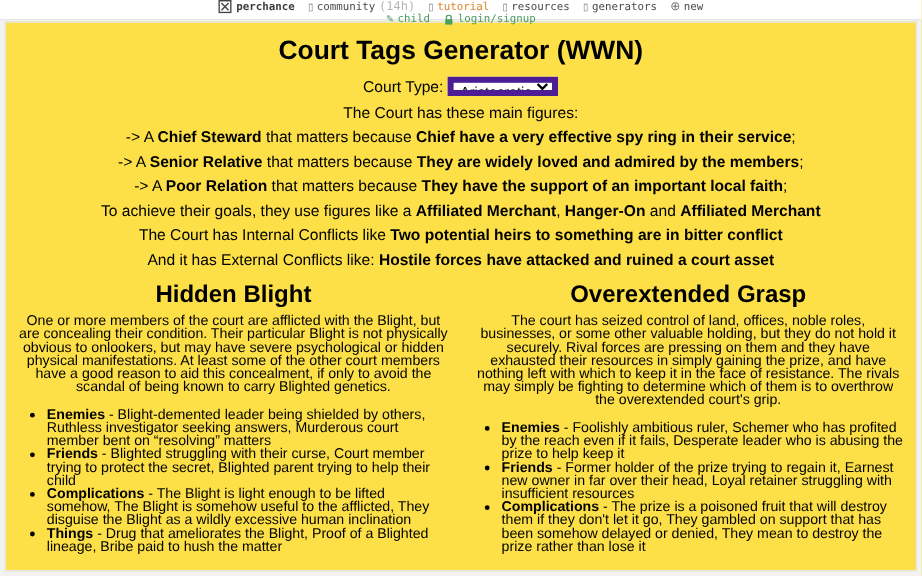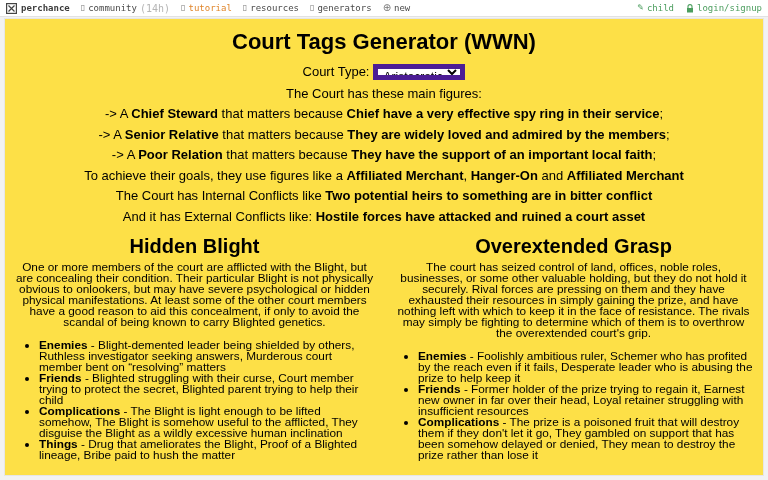--- a/index.html
+++ b/index.html
@@ -14,20 +14,21 @@
   .navbar {
     height: 17px;
     background: #fff;
     border-bottom: 1px solid #e2e2e2;
     display: flex;
     align-items: center;
     padding: 0 6px;
     font-family: "DejaVu Sans Mono", "Liberation Mono", monospace;
     font-size: 9px;
     color: #4a4a4a;
+    flex-direction: column;
   }
   .nav-left { display: flex; align-items: center; gap: 11px; flex: 1; }
   .nav-right { display: flex; align-items: center; gap: 12px; }
   .nav-item { display: inline-flex; align-items: center; gap: 3px; cursor: pointer; text-decoration: none; color: inherit; }
   .nav-icon { font-family: "DejaVu Sans", sans-serif; font-size: 8px; color: #777; line-height: 1; }
   .brand { font-weight: bold; color: #3c3c3c; display: inline-flex; align-items: center; gap: 4px; }
   .badge { color: #b5b5b5; font-size: 10px; }
   .nav-tutorial { color: #e0862c; }
   .nav-green { color: #4c9e5f; }
   .brand-svg, .lock-svg { display: inline-block; vertical-align: middle; }
@@ -47,20 +48,21 @@
     font-size: 22px;
     font-weight: bold;
     line-height: 26px;
   }
 
   .court-type-row {
     margin-top: 9px;
     font-size: 13px;
     display: flex;
     justify-content: center;
+    align-items: center;
     gap: 4px;
   }
   .court-type-row select {
     font-family: "Liberation Sans", sans-serif;
     font-size: 12px;
     height: 16px;
     border: 5px solid #4c1d95;
     background: #fff;
     padding: 0 1px;
   }

